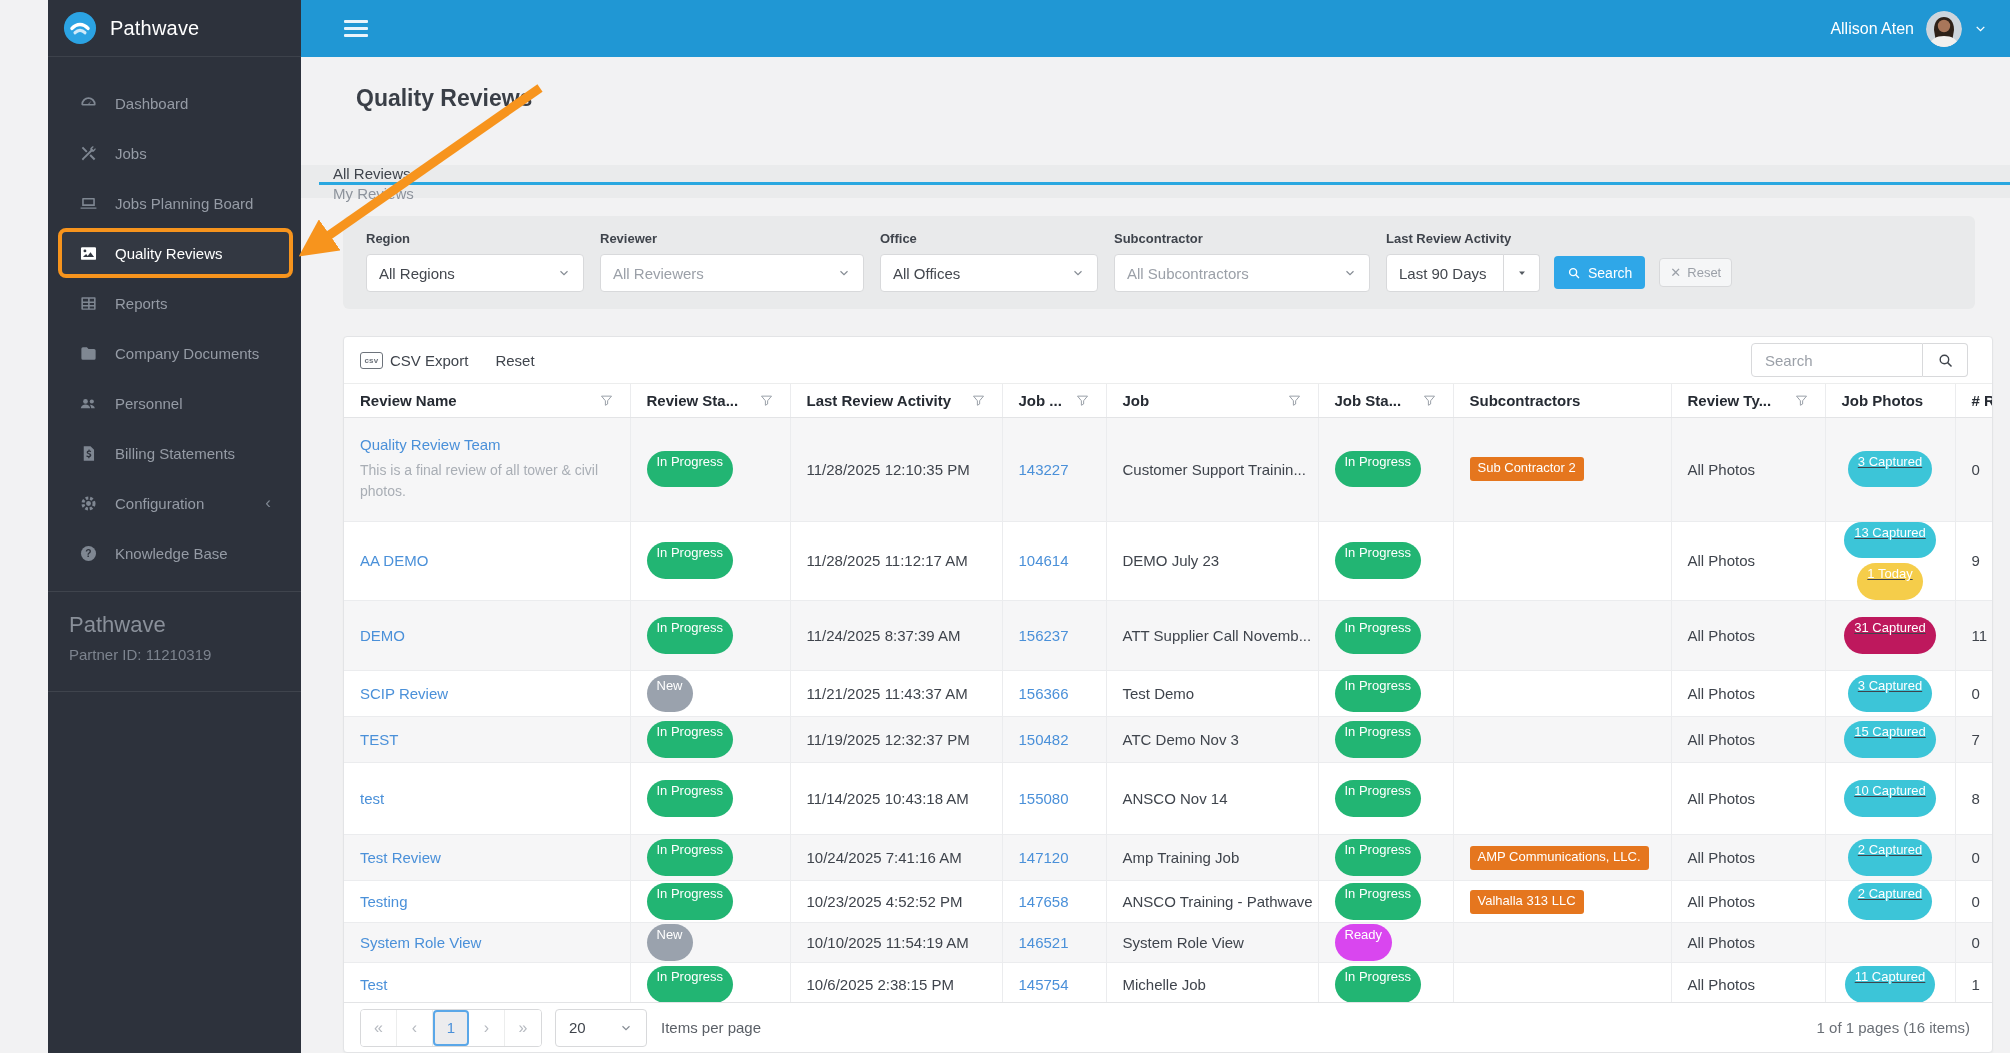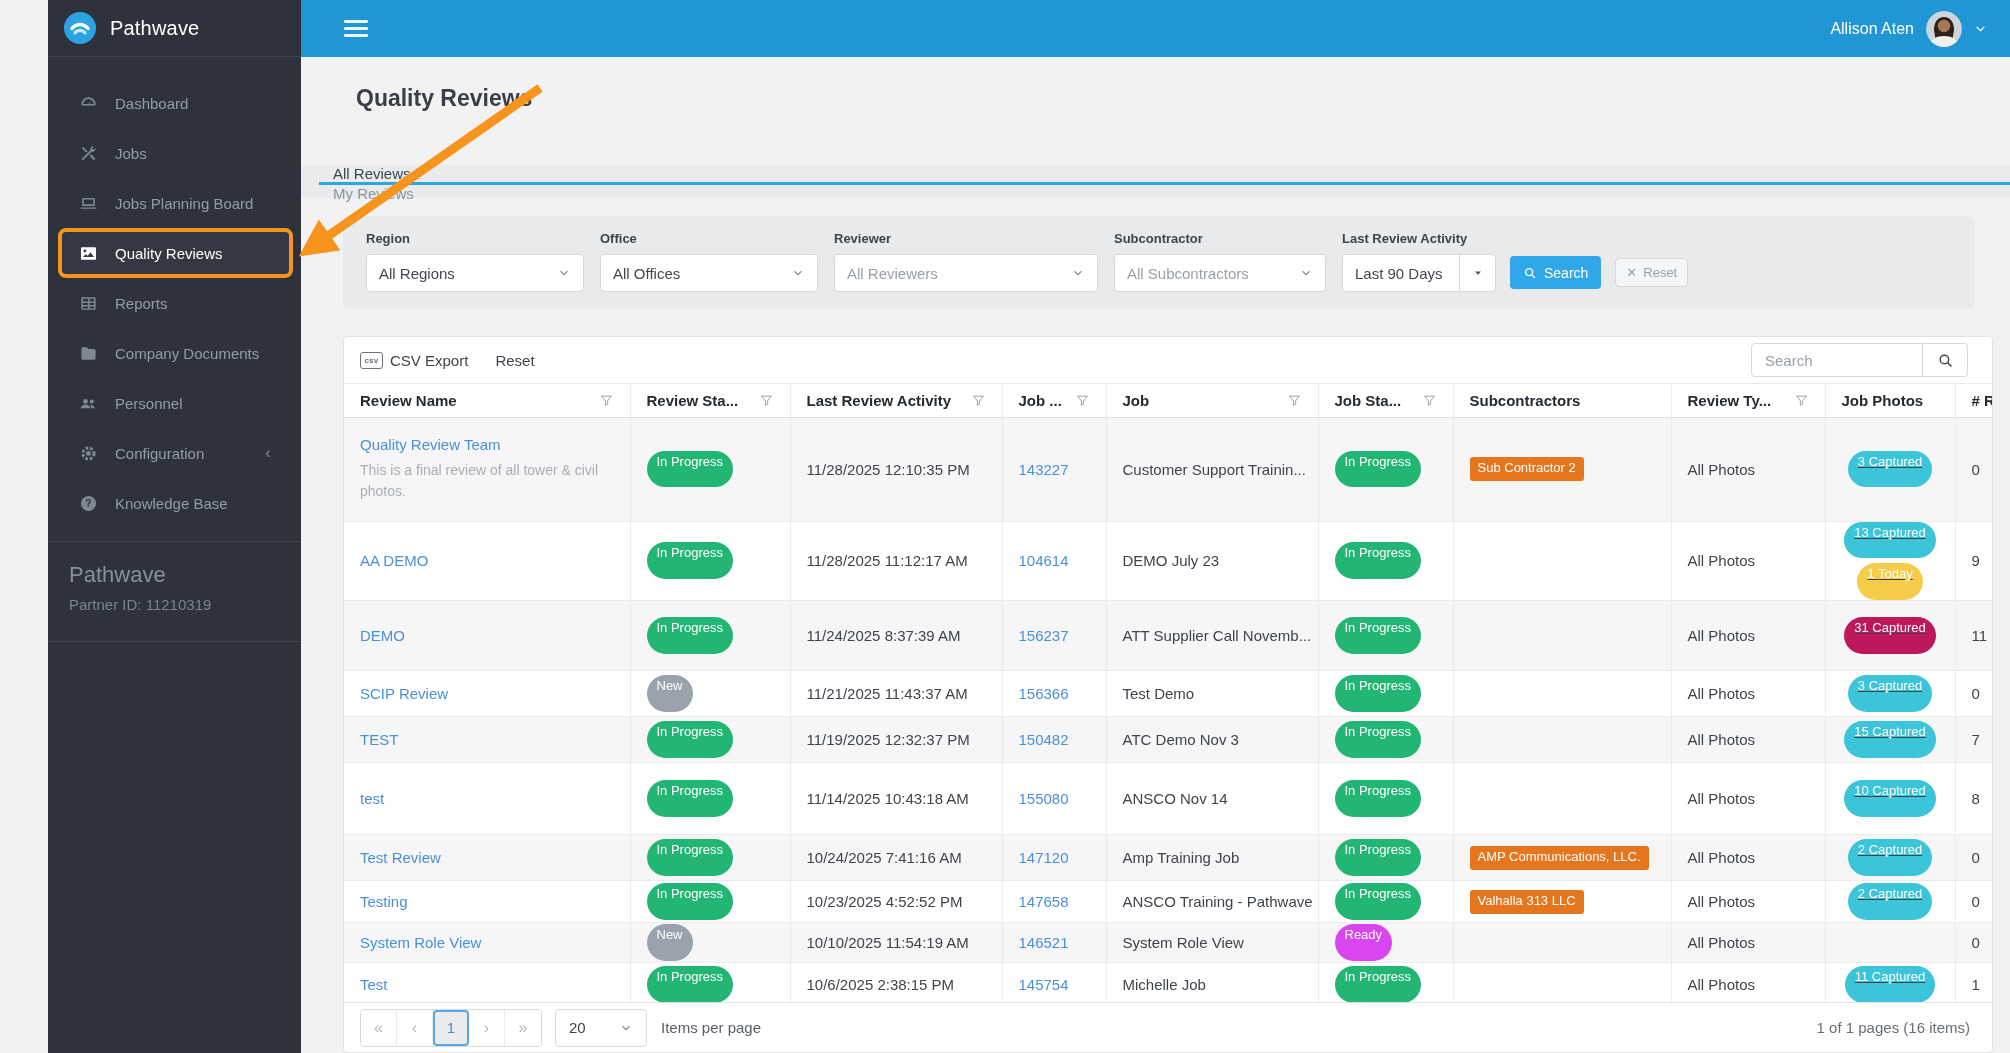--- a/index.html
+++ b/index.html
@@ -171,20 +171,29 @@
   </li>
   <li class="menu-item">
     <span class="mi-icon">
             <svg viewBox="0 0 24 24" fill="currentColor">
               <circle cx="8.2" cy="9.4" r="3"></circle>
               <circle cx="16.2" cy="9.4" r="2.6"></circle>
               <path d="M2.2 18c.4-3.2 3-4.8 6-4.8s5.6 1.6 6 4.8zM13.9 13.6c2.9.1 5.8 1.5 6.1 4.4h-4.6c-.2-1.9-1-3.3-1.5-4.4z"></path>
             </svg>
           </span>
     <span class="mi-label">Personnel</span>
+
+  </li>
+  <li class="menu-item">
+    <span class="mi-icon">
+            <svg viewBox="0 0 24 24" fill="currentColor">
+              <path d="M6 2.8h8.5L19 7.3V21H6zM12 7v1.1c-1.3.2-2.3 1-2.3 2.4 0 1.3.9 2 2.4 2.4 1.2.4 1.5.7 1.5 1.2 0 .6-.5.9-1.4.9-.9 0-1.6-.3-2.3-.8l-.7 1.5c.7.5 1.6.8 2.5.9V18h1.5v-1.3c1.4-.3 2.3-1.1 2.3-2.5s-.8-2-2.4-2.5c-1.2-.4-1.6-.6-1.6-1.1 0-.5.4-.8 1.2-.8.8 0 1.5.2 2 .6l.7-1.5a4.6 4.6 0 00-2-.7V7z"></path>
+            </svg>
+          </span>
+    <span class="mi-label">Billing Statements</span>
 
   </li>
   <li class="menu-item">
     <span class="mi-icon">
             <svg viewBox="0 0 24 24" fill="none" stroke="currentColor">
               <circle cx="12" cy="12" r="7" stroke-width="3.8" stroke-dasharray="3.4 2.3"></circle>
               <circle cx="12" cy="12" r="3.1" fill="currentColor" stroke="none"></circle>
             </svg>
           </span>
     <span class="mi-label">Configuration</span>
@@ -253,44 +262,44 @@
             <div class="select" style="width:218px">
          <span class="sel-text">All Regions</span>
          <span class="chev-down">
                 <svg viewBox="0 0 24 24" fill="none" stroke="#868c94" stroke-width="2">
                   <path d="M6 9l6 6 6-6"></path>
                 </svg>
               </span>
        </div>
           </div>
           <div class="f-field">
+    <span class="f-label">Reviewer</span>
+            <div class="select" style="width:264px">
+         <span class="sel-text ph">All Reviewers</span>
+         <span class="chev-down">
+                <svg viewBox="0 0 24 24" fill="none" stroke="#868c94" stroke-width="2">
+                  <path d="M6 9l6 6 6-6"></path>
+                </svg>
+              </span>
+       </div>
+          </div>
+          <div class="f-field">
     <span class="f-label">Office</span>
             <div class="select" style="width:218px">
          <span class="sel-text">All Offices</span>
          <span class="chev-down">
                 <svg viewBox="0 0 24 24" fill="none" stroke="#868c94" stroke-width="2">
                   <path d="M6 9l6 6 6-6"></path>
                 </svg>
               </span>
        </div>
           </div>
           <div class="f-field">
-    <span class="f-label">Reviewer</span>
-            <div class="select" style="width:264px">
-         <span class="sel-text ph">All Reviewers</span>
-         <span class="chev-down">
-                <svg viewBox="0 0 24 24" fill="none" stroke="#868c94" stroke-width="2">
-                  <path d="M6 9l6 6 6-6"></path>
-                </svg>
-              </span>
-       </div>
-          </div>
-          <div class="f-field">
     <span class="f-label">Subcontractor</span>
-            <div class="select" style="width:212px">
+            <div class="select" style="width:256px">
          <span class="sel-text ph">All Subcontractors</span>
          <span class="chev-down">
                 <svg viewBox="0 0 24 24" fill="none" stroke="#868c94" stroke-width="2">
                   <path d="M6 9l6 6 6-6"></path>
                 </svg>
               </span>
        </div>
           </div>
           <div class="f-field">
     <span class="f-label">Last Review Activity</span>

